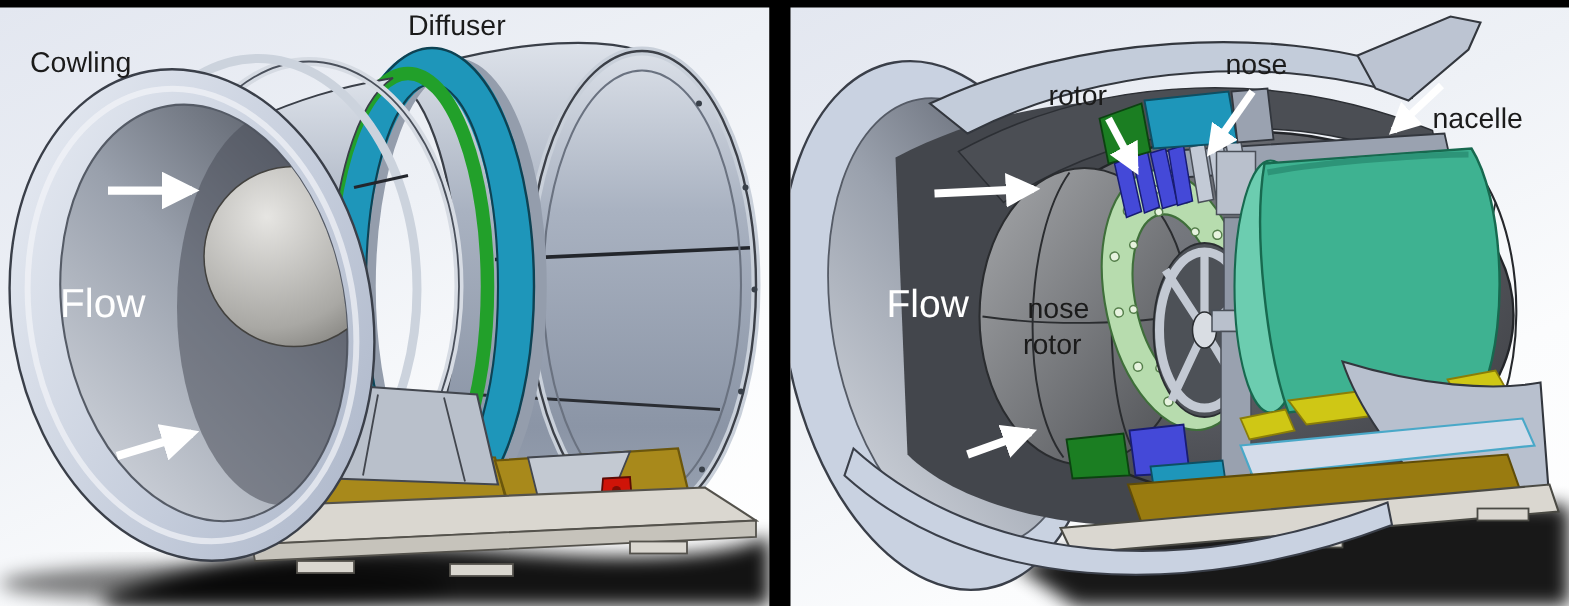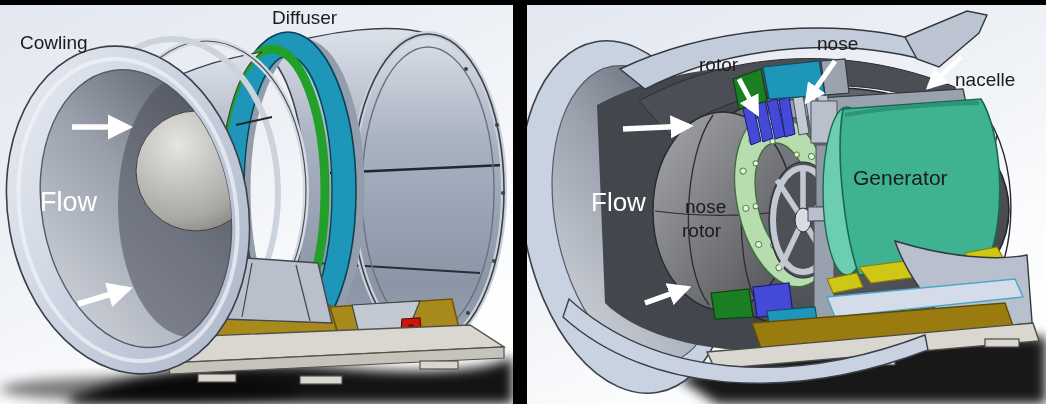--- a/index.html
+++ b/index.html
@@ -265,19 +265,18 @@
       <line x1="96" y1="124" x2="162" y2="121" stroke="#ffffff" stroke-width="5.5" marker-end="url(#ahr)"></line>
       <line x1="118" y1="298" x2="160" y2="283" stroke="#ffffff" stroke-width="5.5" marker-end="url(#ahr)"></line>
       <line x1="212" y1="74" x2="230" y2="108" stroke="#ffffff" stroke-width="5" marker-end="url(#ahr)"></line>
       <line x1="308" y1="56" x2="280" y2="96" stroke="#ffffff" stroke-width="5" marker-end="url(#ahr)"></line>
       <line x1="434" y1="52" x2="402" y2="82" stroke="#ffffff" stroke-width="5" marker-end="url(#ahr)"></line>
     </svg>
 
     <div class="lbl fs19" style="left:172px;top:50px;">rotor</div>
     <div class="lbl fs19" style="left:290px;top:29px;">nose</div>
     <div class="lbl fs19" style="left:428px;top:38px;margin-top:27px;">nacelle</div>
-    <div class="lbl fs21" style="left:326px;top:162px;">Generator</div>
     <div class="lbl fs19" style="left:158px;top:192px;text-align:center;">nose</div>
     <div class="lbl fs19" style="left:155px;top:216px;">rotor</div>
     <div class="lbl lbl-white fs26" style="left:64px;top:184px;">Flow</div>
   </div>
 
 </div>
 
 </body></html>

